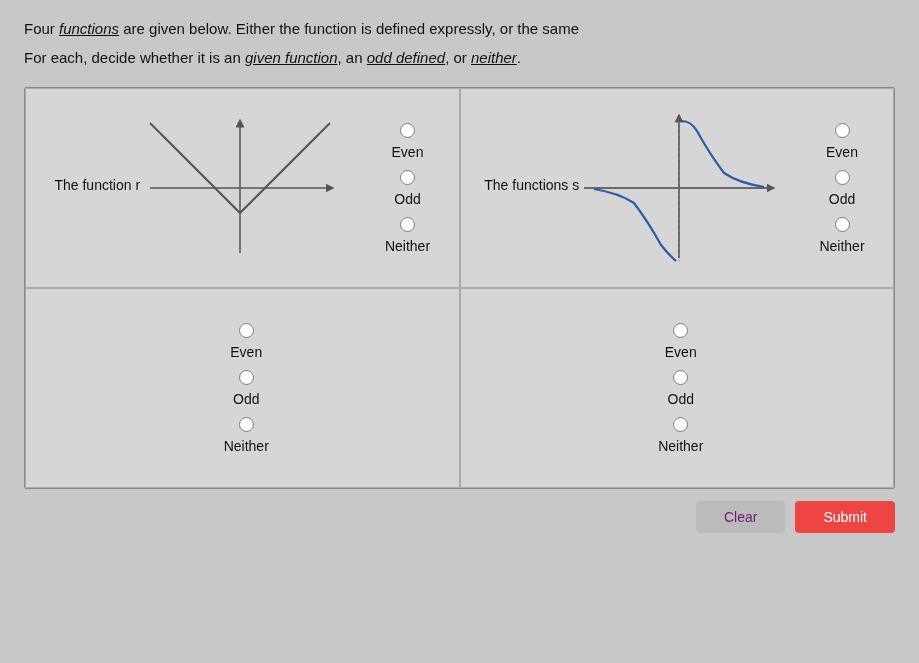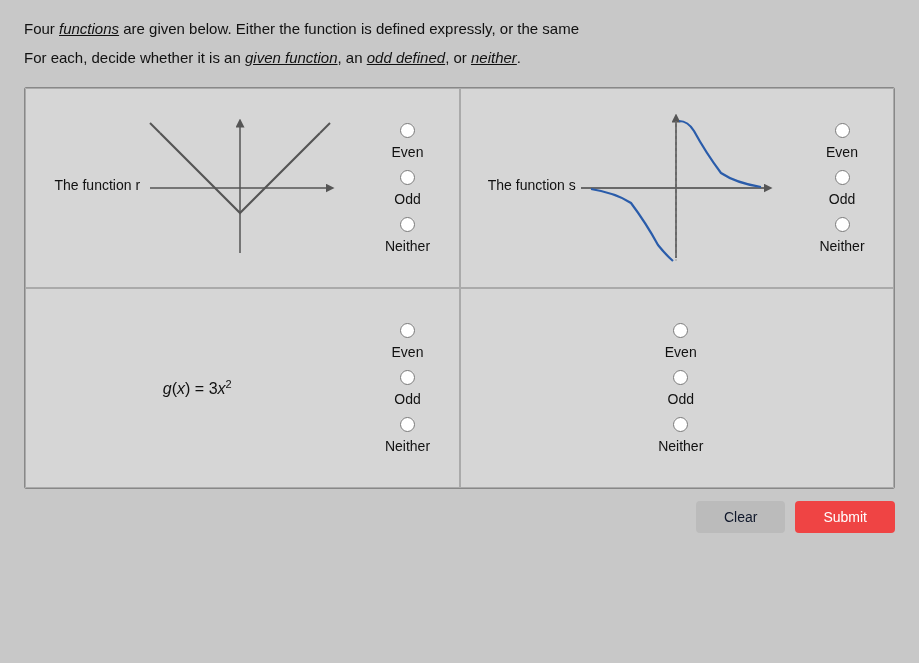--- a/index.html
+++ b/index.html
@@ -111,21 +111,21 @@
       border: none;
       border-radius: 4px;
       cursor: pointer;
     }
     .btn-dark {
       background: #ef4444;
       color: #fff;
     }
     .btn-light {
       background: #bbb;
-      color: #0f172a;
+      color: #701a75;
     }
   </style>
 </head>
 <body>
 
 <p class="intro-text">
   Four <u>functions</u> are given below. Either the function is defined expressly, or the same
 </p>
 <p class="intro-text">
   For each, decide whether it is an <u>given function</u>, an <u>odd defined</u>, or <u>neither</u>.
@@ -166,21 +166,21 @@
       </label>
       <label>
         <input type="radio" name="r" value="neither" style=""> 
           <span>Neither</span>
       </label>
     </div>
   </div>
 
   <div class="cell">
     <div class="cell-graph">
-      <div class="graph-title">The function s</div>
+      <div class="graph-title">The functions s</div>
       <svg class="graph" viewBox="0 0 200 150">
         <defs>
           <marker id="arr2" markerWidth="6" markerHeight="6" refX="3" refY="3" orient="auto">
             <path d="M0,0 L6,3 L0,6 Z" fill="#555"></path>
           </marker>
           <marker id="arrv2" markerWidth="6" markerHeight="6" refX="3" refY="3" orient="auto">
             <path d="M0,0 L6,3 L0,6 Z" fill="#555"></path>
           </marker>
         </defs>
 
@@ -204,25 +204,20 @@
           <span>Odd</span>
       </label>
       <label>
         <input type="radio" name="s" value="neither" style=""> 
           <span>Neither</span>
       </label>
     </div>
   </div>
 
   <div class="cell formula-cell">
-    <div class="formula-display">
-      <span class="formula-text">
-        <i>g</i>(<i>x</i>) = 3<i>x</i><sup>2</sup>
-      </span>
-    </div>
     <div class="cell-options">
       <label>
         <input type="radio" name="g" value="even" style=""> 
           <span>Even</span>
       </label>
       <label>
         <input type="radio" name="g" value="odd" style=""> 
           <span>Odd</span>
       </label>
       <label>

